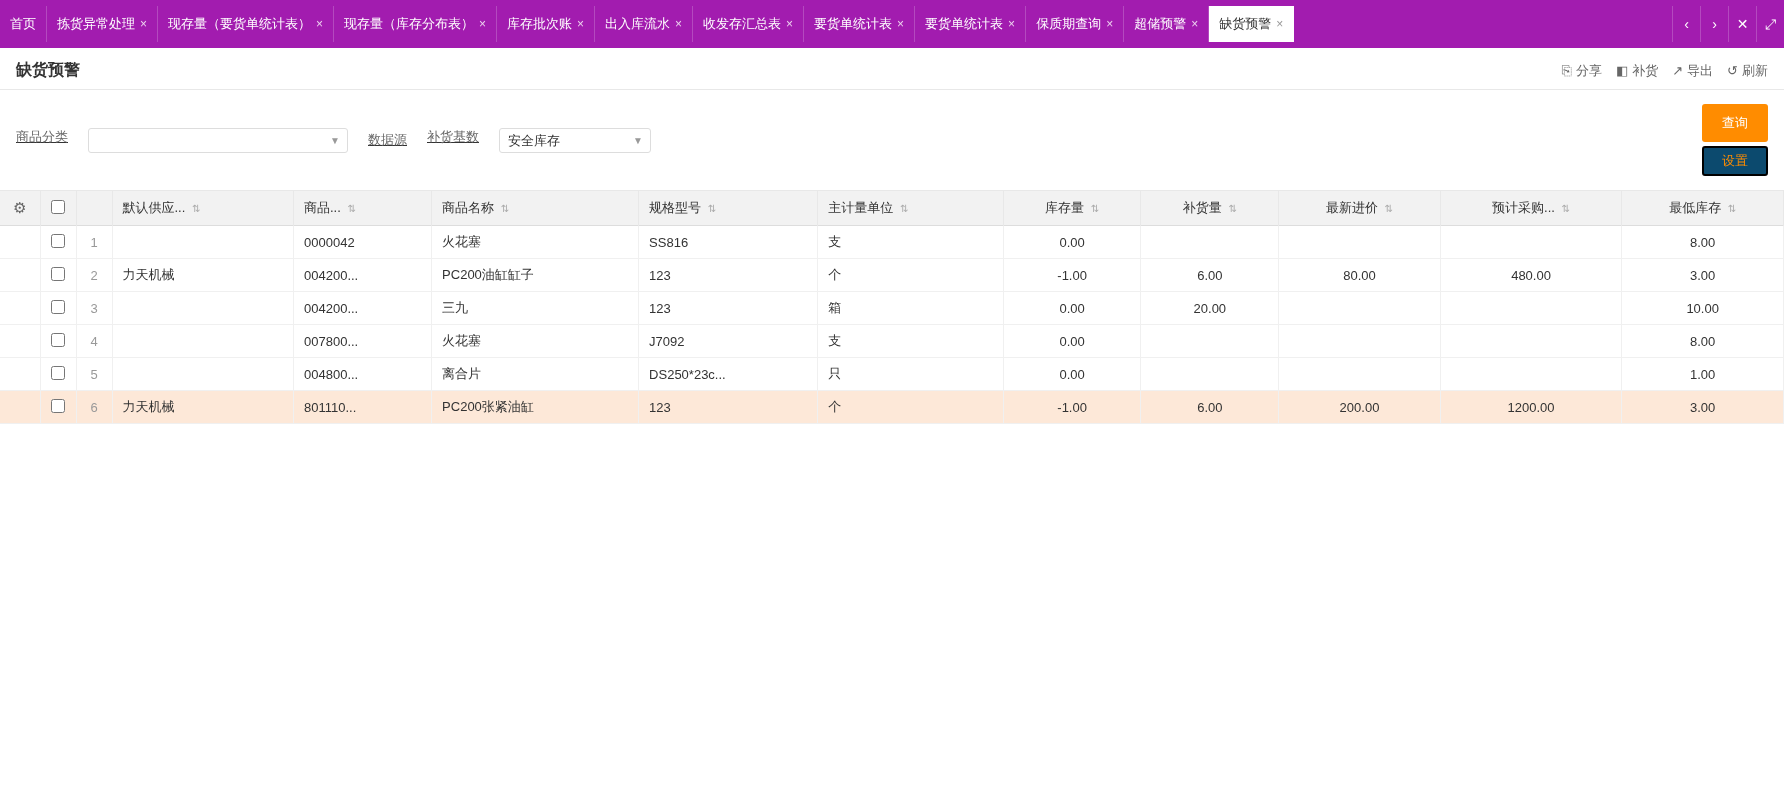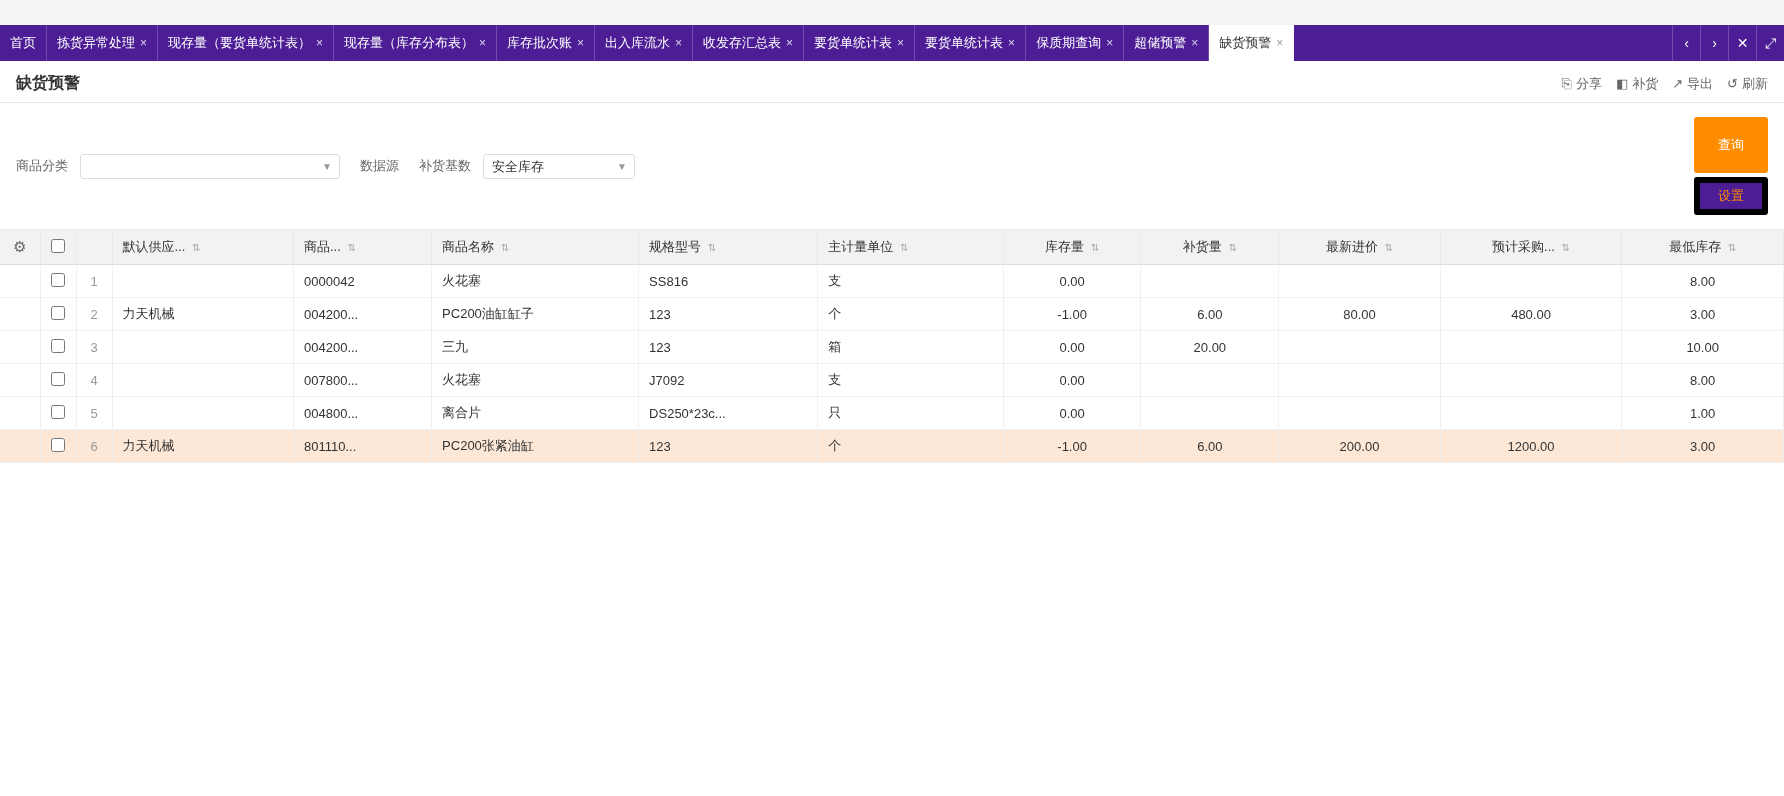--- a/index.html
+++ b/index.html
@@ -2,25 +2,24 @@
 <html><head>
   <meta charset="utf-8">
   <style>
     * { box-sizing: border-box; margin: 0; padding: 0; }
     body { font-family: 'Microsoft YaHei', Arial, sans-serif; font-size: 13px; background: #f5f5f5; color: #333; overflow: hidden; }
 
     
     .tab-bar {
       display: flex;
       align-items: center;
-      background: #4c1d95;
-      height: 36px;
+      background: #a21caf;
+      height: 48px;
       overflow: hidden;
       flex-shrink: 0;
-      margin-top: 25px;
     }
     .tab-item {
       display: flex;
       align-items: center;
       padding: 0 10px;
       height: 36px;
       white-space: nowrap;
       cursor: pointer;
       color: #fff;
       font-size: 13px;
@@ -95,22 +94,22 @@
     
     .filter-area {
       padding: 14px 16px;
       display: flex;
       align-items: center;
       gap: 20px;
       border-bottom: 1px solid #e8e8e8;
     }
     .filter-group {
       display: flex;
-      align-items: center;
-      gap: 12px;
+      gap: 20px;
+      text-decoration: underline;
     }
     .filter-label {
       color: #666;
       white-space: nowrap;
       font-size: 13px;
     }
     .filter-select {
       border: 1px solid #ddd;
       border-radius: 3px;
       padding: 4px 28px 4px 8px;
@@ -146,28 +145,28 @@
       margin-left: auto;
       display: flex;
       flex-direction: column;
       gap: 4px;
     }
     .btn-query {
       background: #ff8c00;
       color: #fff;
       border: none;
       border-radius: 3px;
-      padding: 19px 18px;
+      padding: 10px 18px;
       cursor: pointer;
       font-size: 13px;
     }
     .btn-setting {
-      background: #4c1d95;
+      background: #0c4a6e;
       color: #ff8c00;
-      border: 6px solid #000000;
+      border: 2px solid #000000;
       border-radius: 3px;
       padding: 4px 18px;
       cursor: pointer;
       font-size: 13px;
     }
 
     
     .table-wrap {
       padding: 0;
     }

